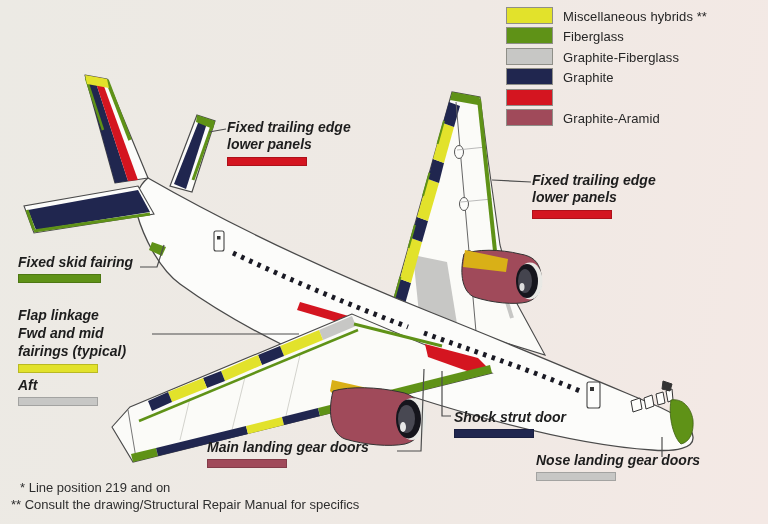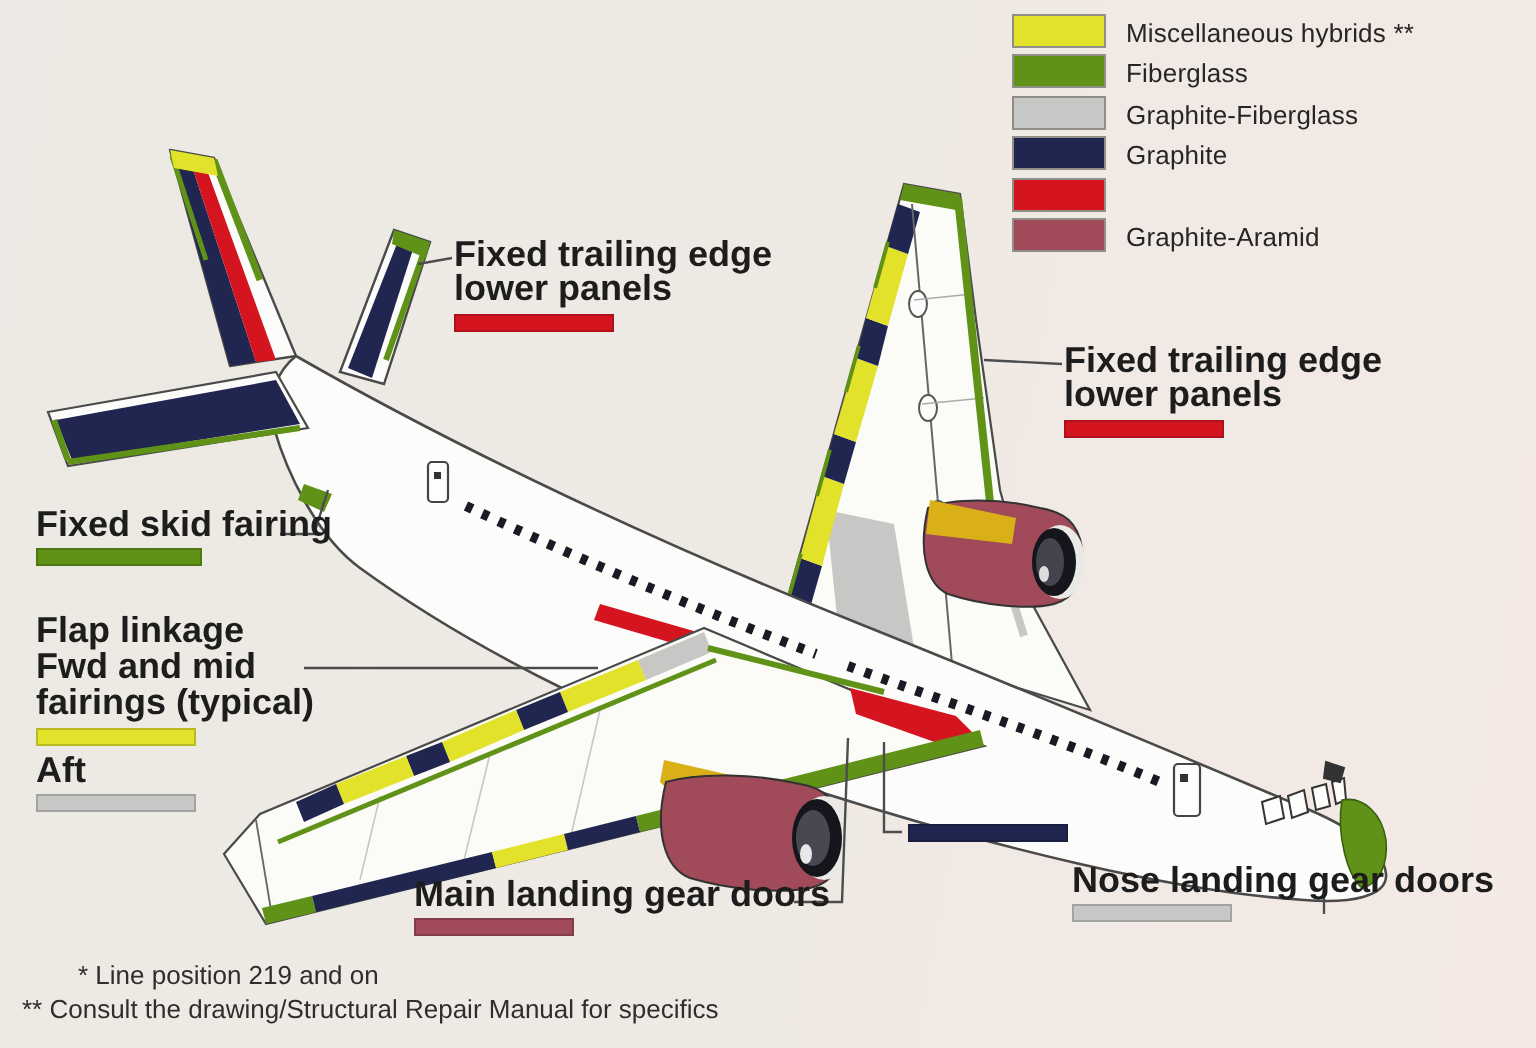--- a/index.html
+++ b/index.html
@@ -21,32 +21,32 @@
   .bg-gaf{background:var(--mat-gaf)} .bg-ara{background:var(--mat-aramid)}
   .bg-ga{background:var(--mat-ga)}
 
   
   .legend{position:absolute;left:506px;top:7px;display:flex;flex-direction:column;gap:4px;}
   .lg-row{display:flex;align-items:flex-end;height:16.5px;}
   .sw{width:45px;height:15px;border:1px solid #8f8f88;flex:0 0 auto;}
   .lg-label{margin-left:10px;font-size:13px;color:#262626;white-space:nowrap;letter-spacing:.1px;}
 
   
-  .callout{position:absolute;font-size:18px;font-weight:bold;color:#1d1d1d;line-height:17px;white-space:nowrap;}
+  .callout{position:absolute;font-size:14px;font-weight:bold;color:#1d1d1d;line-height:17px;white-space:nowrap;font-style:italic;}
   .bar{display:block;height:9px;margin-top:4px;border:1px solid rgba(0,0,0,.18);box-sizing:border-box;}
   #co-fte-left{left:227px;top:119px;}
   #co-fte-right{left:532px;top:172px;}
   #co-tailskid{left:18px;top:254px;}
   #co-flap{left:18px;top:306px;line-height:18px;}
   #co-maingear{left:207px;top:439px;}
   #co-shock{left:454px;top:409px;}
-  #co-nosegear{left:536px;top:432px;text-align:right;}
+  #co-nosegear{left:536px;top:452px;text-align:right;}
   .w80{width:80px;} .w83{width:83px;}
   .fn{position:absolute;font-size:13px;color:#2e2e2e;white-space:nowrap;}
-  #fn1{left:20px;top:480px;margin-left:19px;} #fn2{left:11px;top:497px;}
+  #fn1{left:20px;top:480px;} #fn2{left:11px;top:497px;}
 </style>
 </head>
 <body>
 
 <div id="stage">
 
   <svg width="768" height="524" viewBox="0 0 768 524">
 
     <g stroke-linejoin="round">
       <polygon points="85,75 107,79 148,178 115,183" fill="#fcfcfa" stroke="#4a4a4a" stroke-width="1.2"></polygon>
@@ -231,20 +231,21 @@
     <div style="margin-top:3px;">Aft</div>
     <span class="bar w80 bg-gfg" style="margin-top:3px;"></span>
   </div>
 
   <div class="callout" id="co-maingear">
     <div>Main landing gear doors</div>
     <span class="bar w80 bg-ga" style="margin-top:3px;"></span>
   </div>
 
   <div class="callout" id="co-shock">
+    <div>Shock strut door</div>
     <span class="bar w80 bg-gra" style="margin-top:3px;"></span>
   </div>
 
   <div class="callout" id="co-nosegear">
     <div>Nose landing gear doors</div>
     <span class="bar w80 bg-gfg" style="margin-top:3px;"></span>
   </div>
 
   <div class="fn" id="fn1">* Line position 219 and on</div>
   <div class="fn" id="fn2">** Consult the drawing/Structural Repair Manual for specifics</div>

